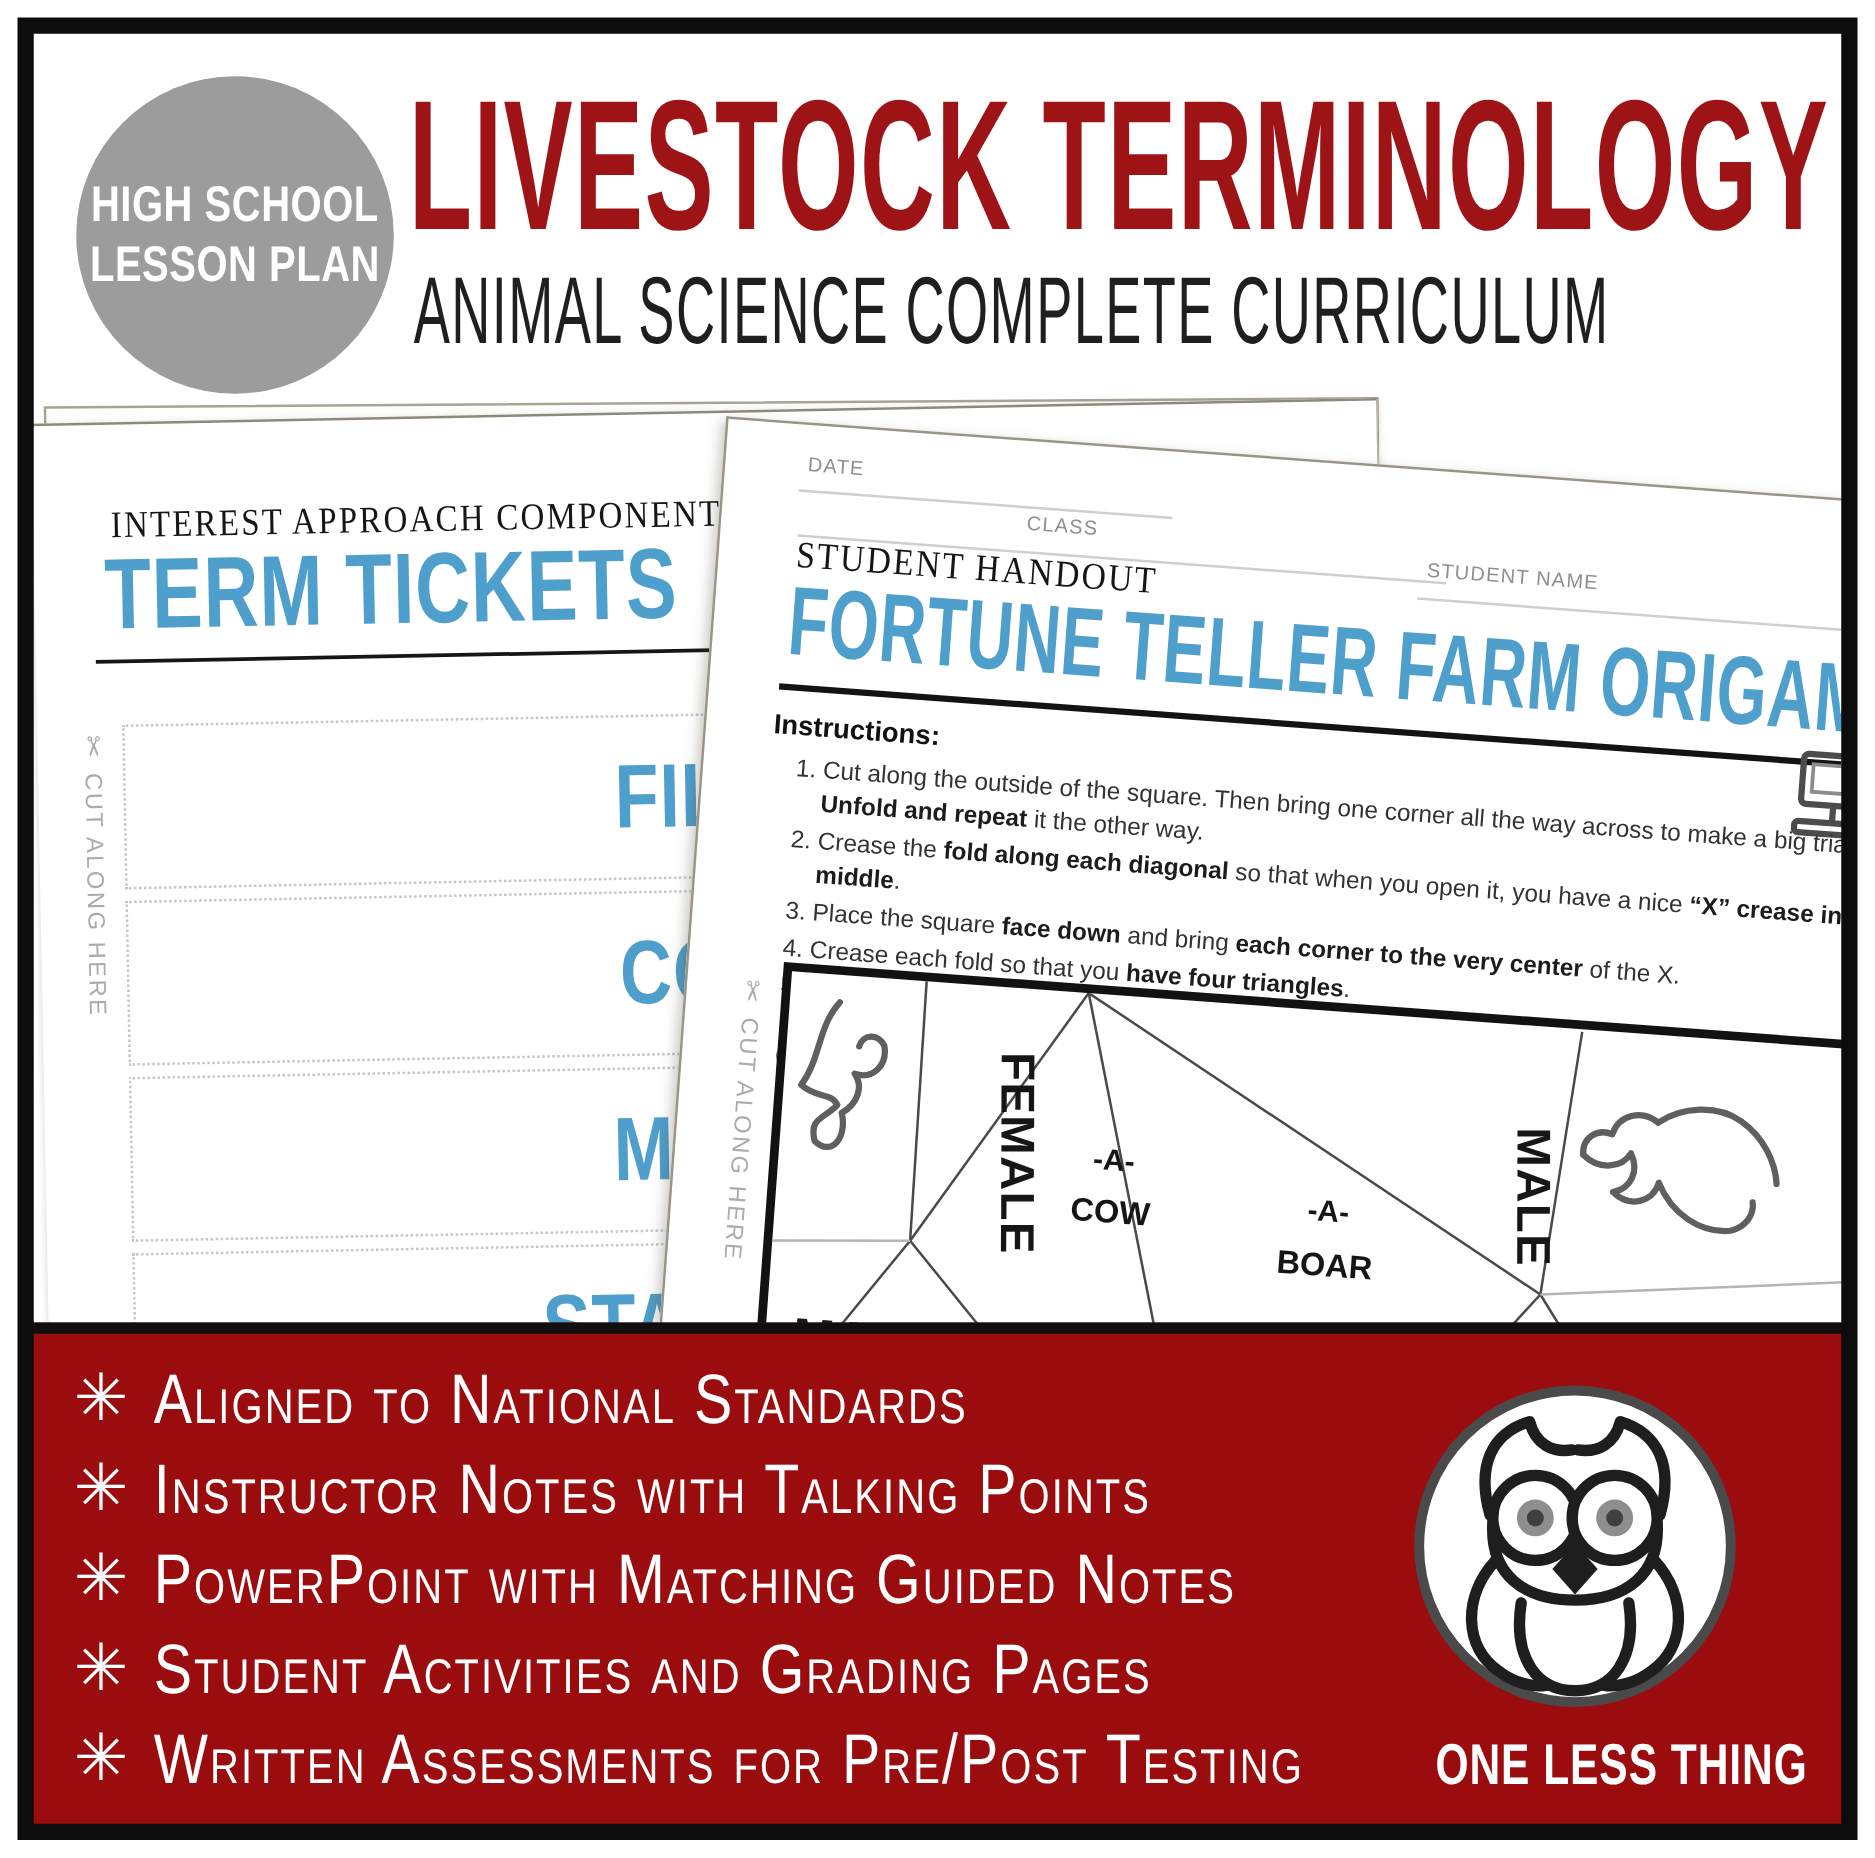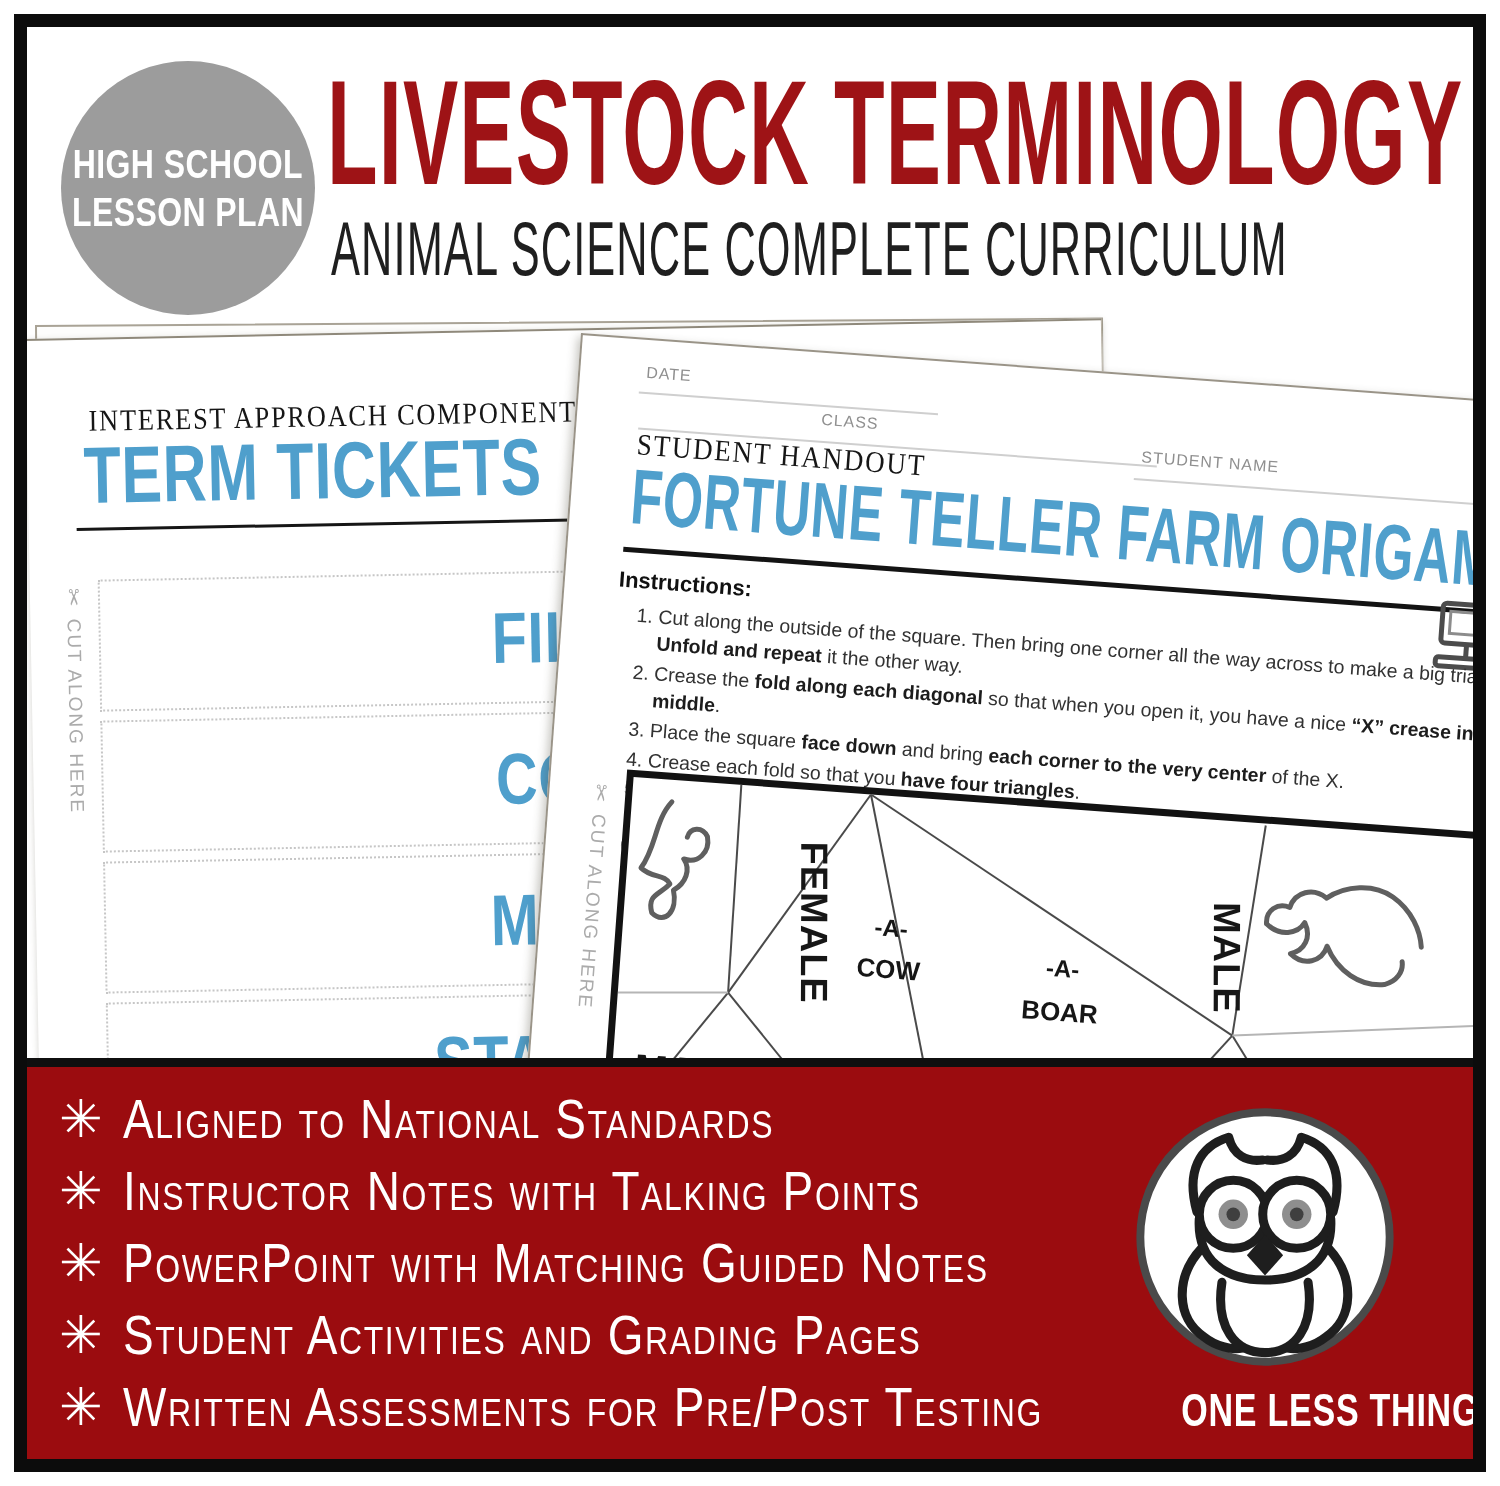--- a/index.html
+++ b/index.html
@@ -70,21 +70,21 @@
   .cut2 { left:64px; top:446px; }
 
   
   .band { position:absolute; left:0; top:1043px; width:1470px; height:413px; background:#9b0c0f;
            border-top:9px solid #0f0f0f; box-sizing:border-box; z-index:10; }
   .features { position:absolute; left:44px; top:16px; }
   .feature-row { height:72px; display:flex; align-items:center; }
   .feature-icon { font-family:"DejaVu Sans", sans-serif; color:#fff; font-size:52px; line-height:1; margin-right:20px; }
   .feature-label { display:inline-block; color:#fff; font-size:56px; font-variant:small-caps; line-height:1;
            transform:scaleX(0.82); transform-origin:0 0; letter-spacing:2px; white-space:nowrap; }
-  .brand { position:absolute; left:1114px; top:34px; width:300px; text-align:left; }
+  .brand { position:absolute; left:1081px; top:34px; width:300px; text-align:right; }
   .brand-name { display:inline-block; color:#fff; font-size:46px; font-weight:bold; margin-top:6px;
            transform:scaleX(0.74); letter-spacing:1px; white-space:nowrap; }
 
   svg text { font-family:"Liberation Sans", sans-serif; }
 </style>
 </head>
 <body>
 
 <div class="clip">
 

